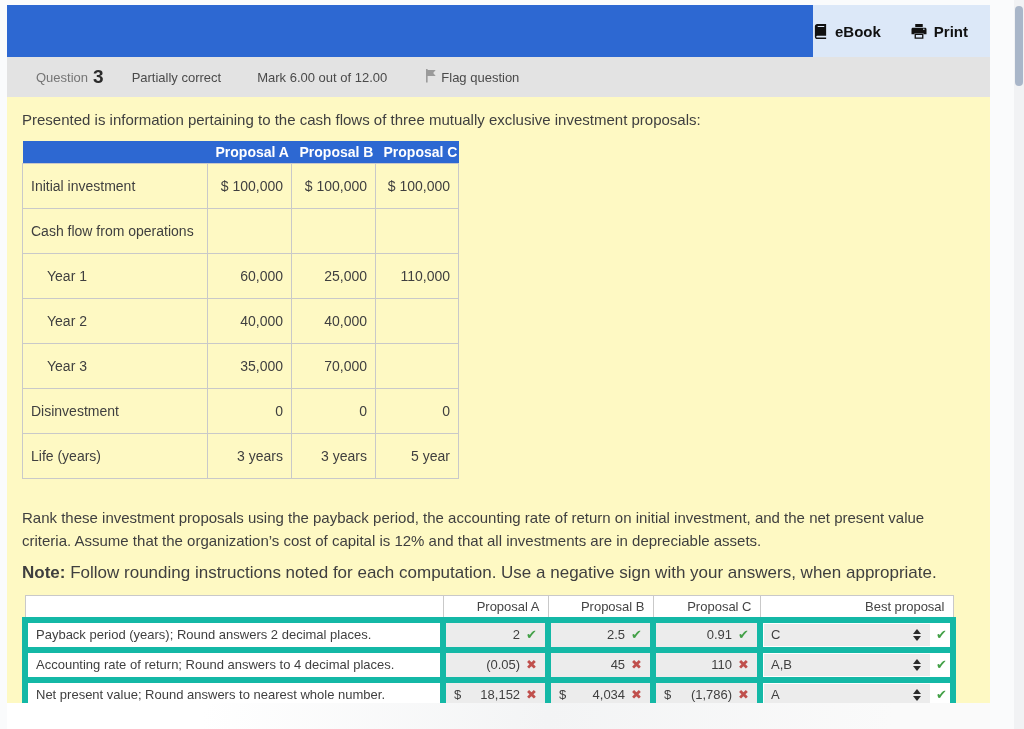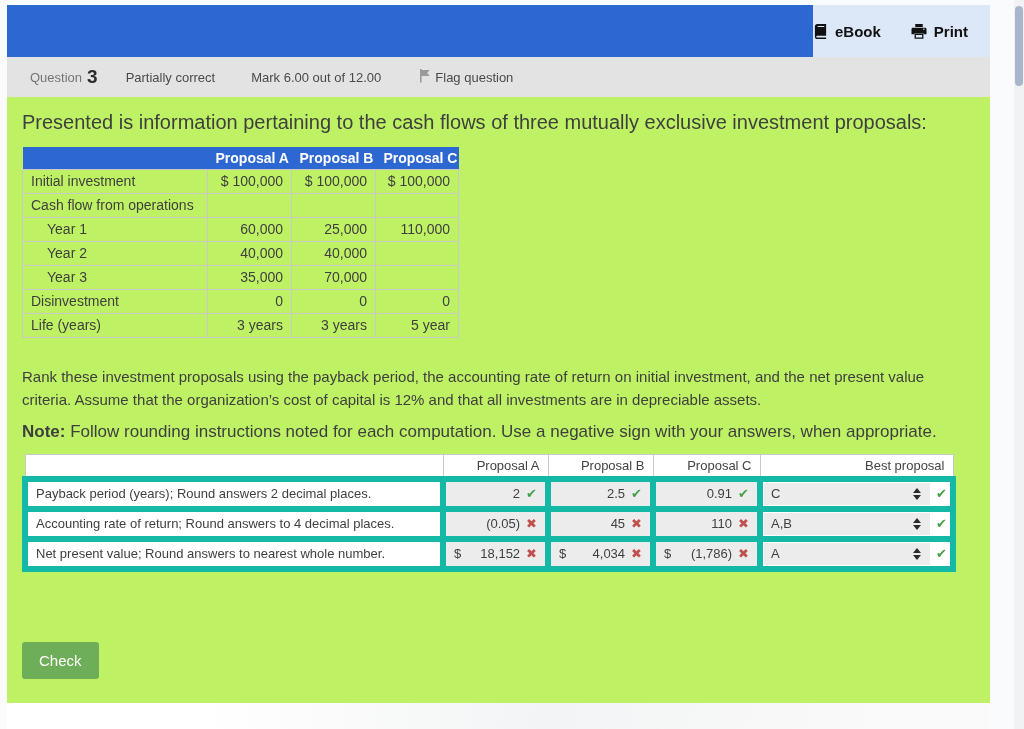--- a/index.html
+++ b/index.html
@@ -4,48 +4,48 @@
 <style>
   * { margin:0; padding:0; box-sizing:border-box; }
   html,body { width:1024px; height:729px; }
   body {
     font-family:"Liberation Sans","DejaVu Sans",sans-serif;
     background:#fafbfc;
     color:#3f3f3f;
     overflow:hidden;
   }
   .page { position:relative; width:1024px; height:729px; }
-  .card { position:absolute; left:7px; top:5px; width:983px; height:724px; background:#bef264; }
+  .card { position:absolute; left:7px; top:5px; width:983px; height:724px; background:#fef9c3; }
 
   
   .topbar { display:flex; height:52px; }
   .topbar-blue { width:829px; background:#2d68d2; }
   .topbar-actions { flex:1; background:#dce8f8; display:flex; align-items:center; justify-content:flex-end; gap:30px; padding-right:22px; }
   .action-btn { display:flex; align-items:center; gap:7px; font-weight:bold; font-size:15px; color:#111; cursor:pointer; }
   .action-btn svg { display:block; }
 
-  .qbar { height:40px; background:#e3e3e3; display:flex; align-items:center; padding-left:23px; font-size:13px; color:#4a4a4a; }
+  .qbar { height:40px; background:#e3e3e3; display:flex; align-items:center; padding-left:29px; font-size:13px; color:#4a4a4a; }
   .q-label { color:#757575; font-size:13px; }
   .q-num { font-size:19px; font-weight:bold; color:#2b2b2b; margin-left:5px; }
   .q-status { margin-left:28px; }
   .q-mark { margin-left:36px; }
   .q-flag { margin-left:38px; display:flex; align-items:center; gap:3px; cursor:pointer; }
 
   
   .content { padding:0 25px 0 15px; }
   .title { margin-top:21px; font-size:15px; font-weight:bold; color:#3a3a3a; }
-  .intro { margin-top:14px; font-size:20px; color:#3f3f3f; }
+  .intro { margin-top:14px; font-size:15px; color:#3f3f3f; }
 
   table { border-collapse:collapse; table-layout:fixed; }
   td, th { overflow:hidden; white-space:nowrap; }
 
   
   .cashflow { margin-top:13px; width:436px; font-size:14px; }
   .cashflow thead th { background:#2d68d2; color:#fff; font-weight:bold; padding:2px 8px; text-align:right; height:22px; }
-  .cashflow td { border:1px solid #c9c9c9; padding:3px 8px; height:24px; }
+  .cashflow td { border:1px solid #c9c9c9; padding:14px 8px; height:24px; }
   .cashflow td.lbl { text-align:left; }
   .cashflow td.lbl.indent { padding-left:24px; }
   .cashflow td.num { text-align:right; }
 
   .instructions { margin-top:27px; font-size:15px; line-height:23px; max-width:958px; color:#3f3f3f; }
   .note { margin-top:11px; font-size:17px; color:#3f3f3f; }
   .note b { font-weight:bold; }
 
   
   .answers { margin-top:12px; width:928px; font-size:13px; }

